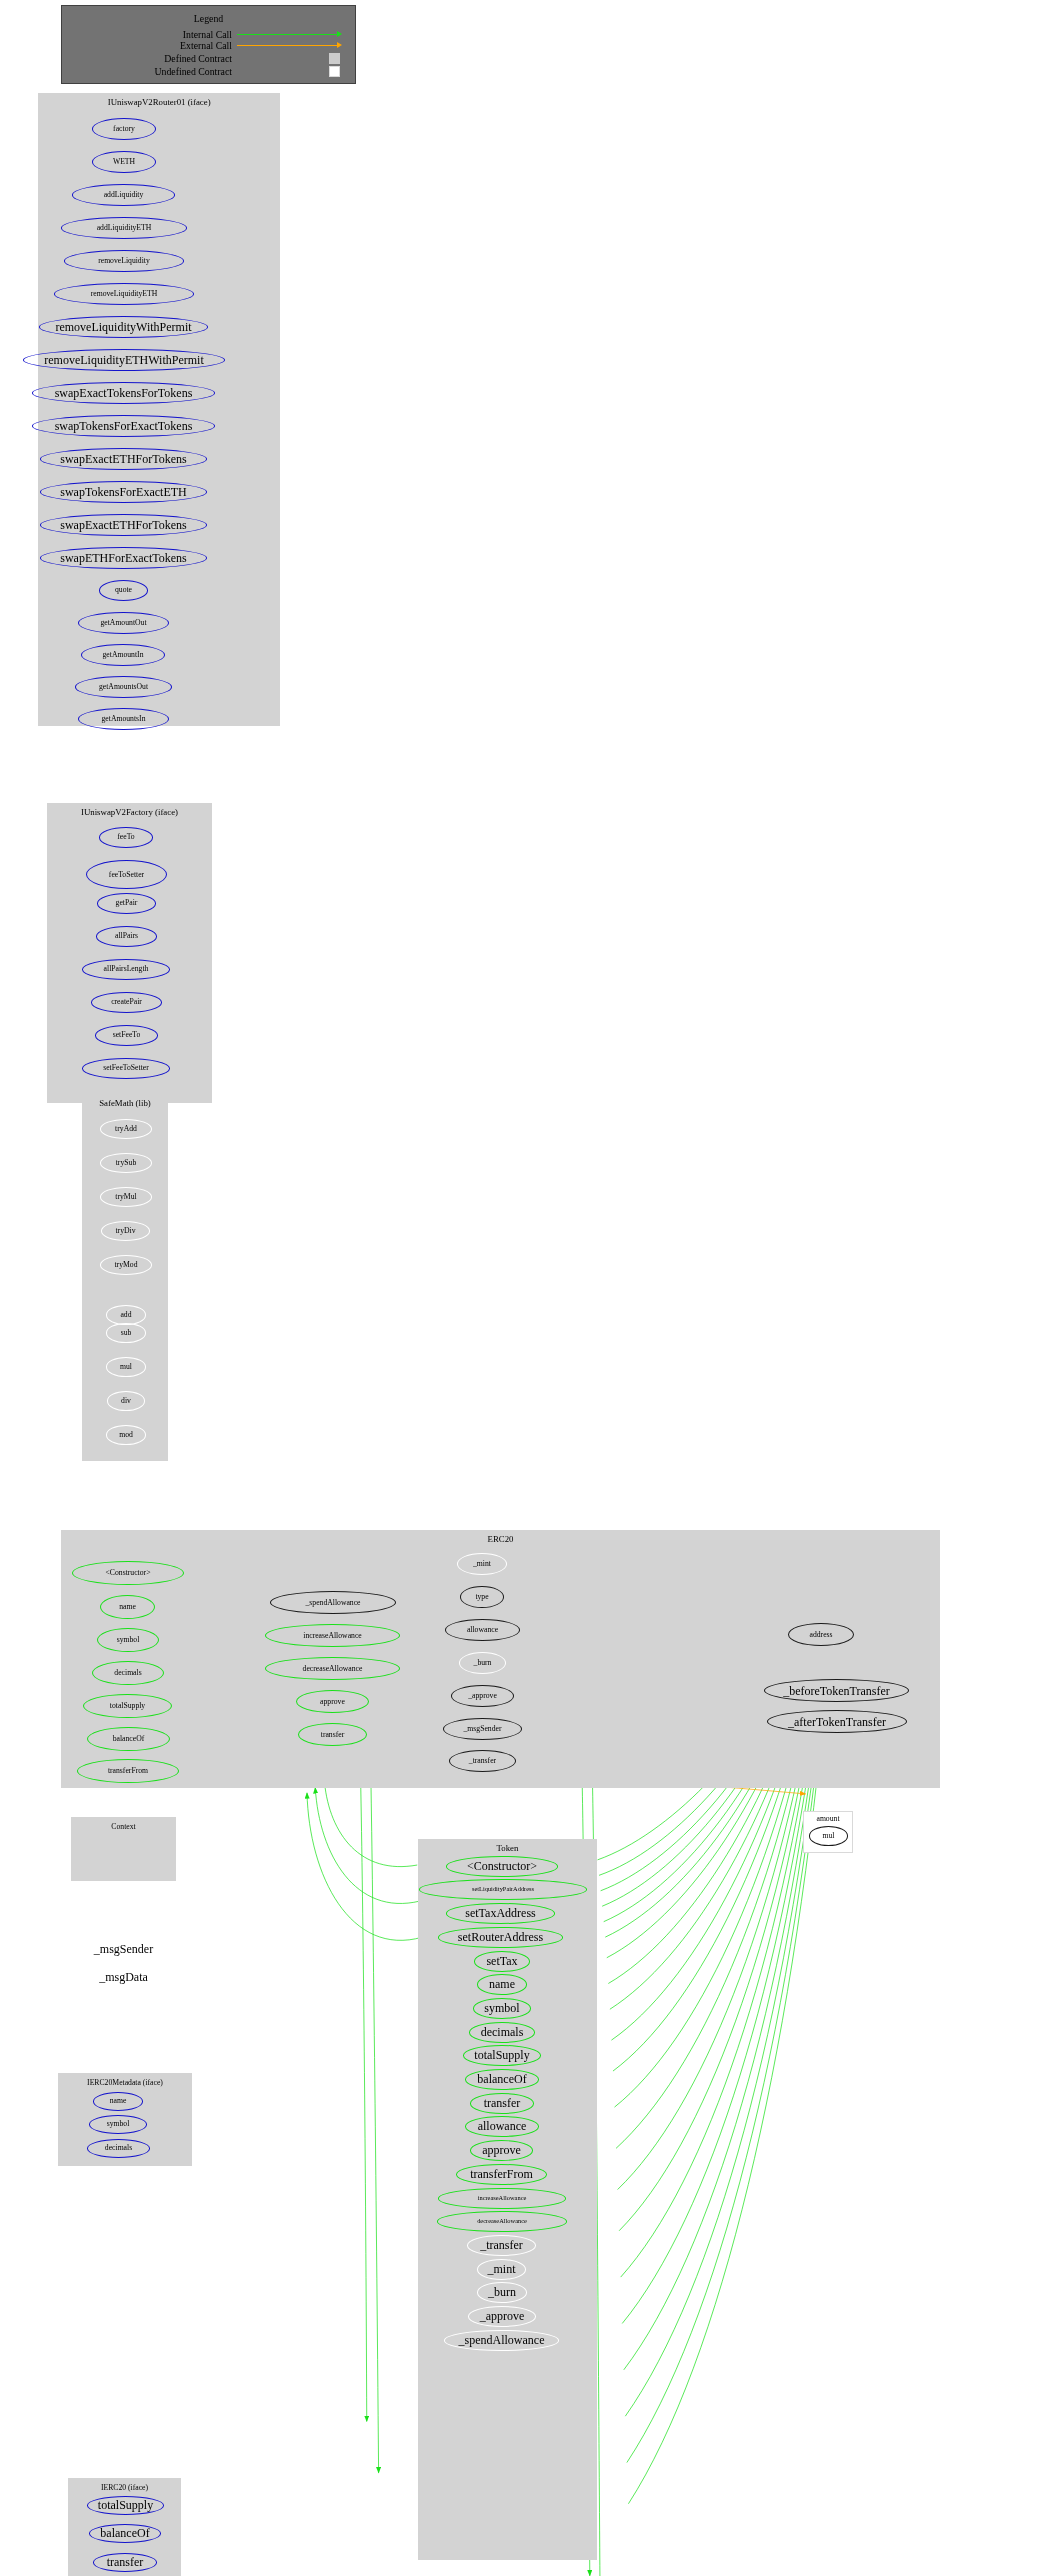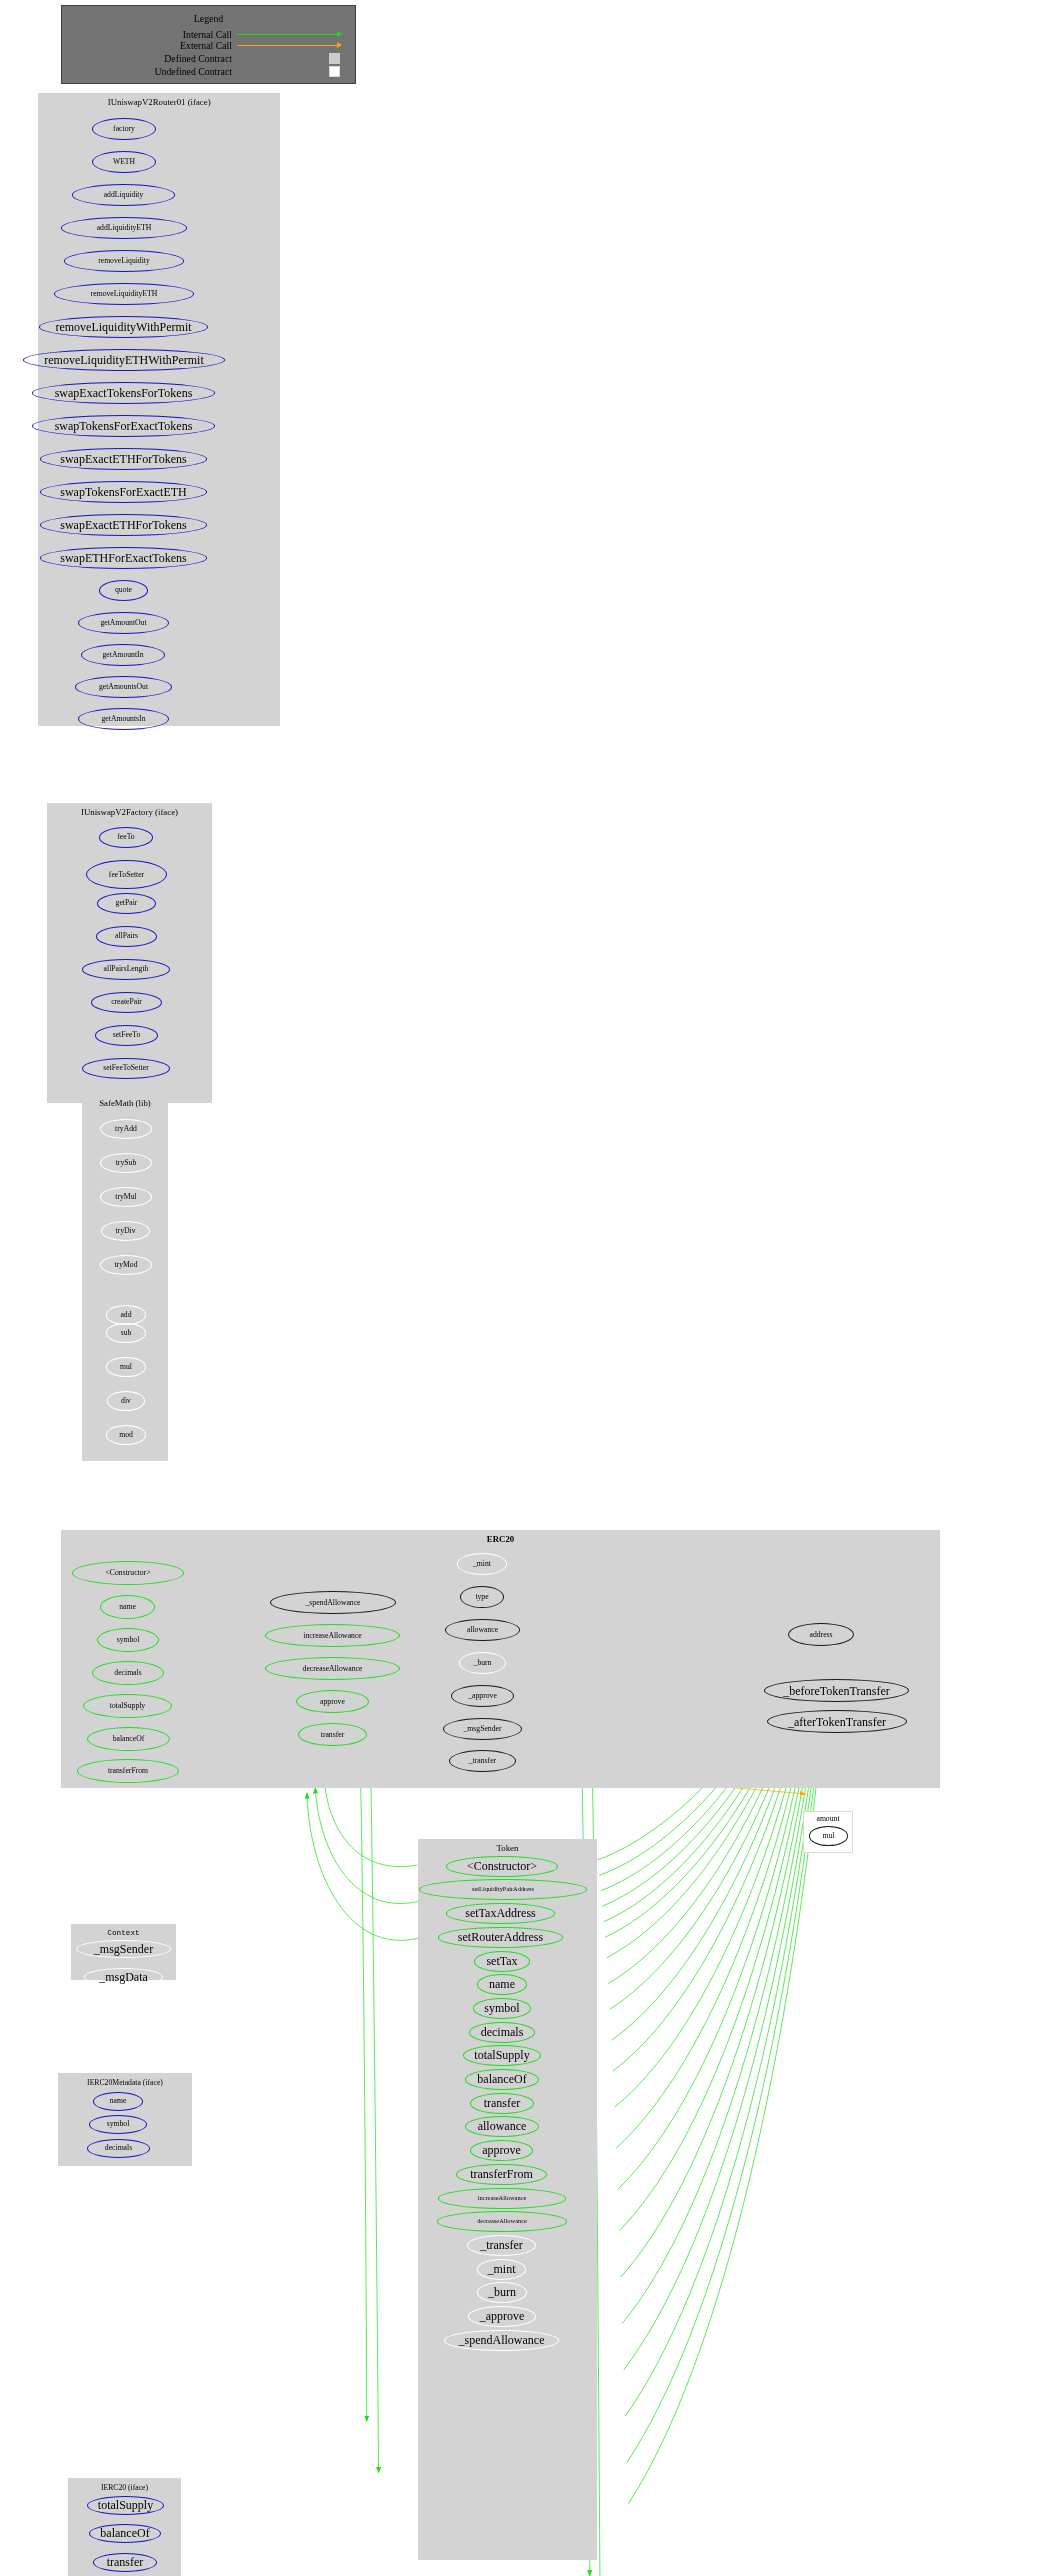--- a/index.html
+++ b/index.html
@@ -244,21 +244,21 @@
   <div class="node nwhite" style="left:100px;top:1153px;width:52px;height:19.6px;">trySub</div>
   <div class="node nwhite" style="left:100px;top:1187px;width:52px;height:19.6px;">tryMul</div>
   <div class="node nwhite" style="left:101px;top:1221px;width:49px;height:19.6px;">tryDiv</div>
   <div class="node nwhite" style="left:100px;top:1255px;width:52px;height:19.6px;">tryMod</div>
   <div class="node nwhite" style="left:106px;top:1289px;width:40px;height:19.6px;margin-top:16px;">add</div>
   <div class="node nwhite" style="left:106px;top:1323px;width:40px;height:19.6px;">sub</div>
   <div class="node nwhite" style="left:106px;top:1357px;width:40px;height:19.6px;">mul</div>
   <div class="node nwhite" style="left:107px;top:1391px;width:38px;height:19.6px;">div</div>
   <div class="node nwhite" style="left:106px;top:1425px;width:40px;height:19.6px;">mod</div>
 
-  <div class="cluster" style="left:61px;top:1530px;width:879px;height:258px;font-weight:bold;">
+  <div class="cluster" style="left:61px;top:1530px;width:879px;height:258px;">
     <div class="cluster-title" style="text-align:center;">ERC20</div>
   </div>
 
   <div class="node ngreen" style="left:72px;top:1561px;width:112px;height:24px;">&lt;Constructor&gt;</div>
   <div class="node ngreen" style="left:100px;top:1595px;width:55px;height:24px;">name</div>
   <div class="node ngreen" style="left:97px;top:1628px;width:62px;height:24px;">symbol</div>
   <div class="node ngreen" style="left:92px;top:1661px;width:72px;height:24px;">decimals</div>
   <div class="node ngreen" style="left:83px;top:1694px;width:89px;height:24px;">totalSupply</div>
   <div class="node ngreen" style="left:87px;top:1727px;width:83px;height:24px;">balanceOf</div>
   <div class="node ngreen" style="left:77px;top:1759px;width:102px;height:24px;">transferFrom</div>
@@ -279,21 +279,21 @@
 
   <div class="node nblack" style="left:788px;top:1623px;width:66px;height:23px;">address</div>
   <div class="node nblack s13" style="left:764px;top:1679px;width:145px;height:23px;">_beforeTokenTransfer</div>
   <div class="node nblack s13" style="left:767px;top:1710px;width:140px;height:23px;">_afterTokenTransfer</div>
 
   <div class="cluster undefined-c" style="left:803px;top:1811px;width:50px;height:42px;">
     <div class="cluster-title small" style="top:2.1px;">amount</div>
   </div>
   <div class="node nblack" style="left:809px;top:1826px;width:39px;height:19.6px;">mul</div>
 
-  <div class="cluster" style="left:71px;top:1924px;width:105px;height:56px;font-family:Liberation Mono, monospace;">
+  <div class="cluster" style="left:71px;top:1817px;width:105px;height:64px;">
     <div class="cluster-title small">Context</div>
   </div>
   <div class="node nwhite s13" style="left:76px;top:1940px;width:95px;height:17.5px;">_msgSender</div>
   <div class="node nwhite s13" style="left:84px;top:1968px;width:79px;height:17.5px;">_msgData</div>
 
   <div class="cluster" style="left:58px;top:2073px;width:134px;height:93px;">
     <div class="cluster-title small">IERC20Metadata  (iface)</div>
   </div>
   <div class="node nblue" style="left:93px;top:2092px;width:50px;height:18.5px;">name</div>
   <div class="node nblue" style="left:89px;top:2115px;width:58px;height:18.5px;">symbol</div>

